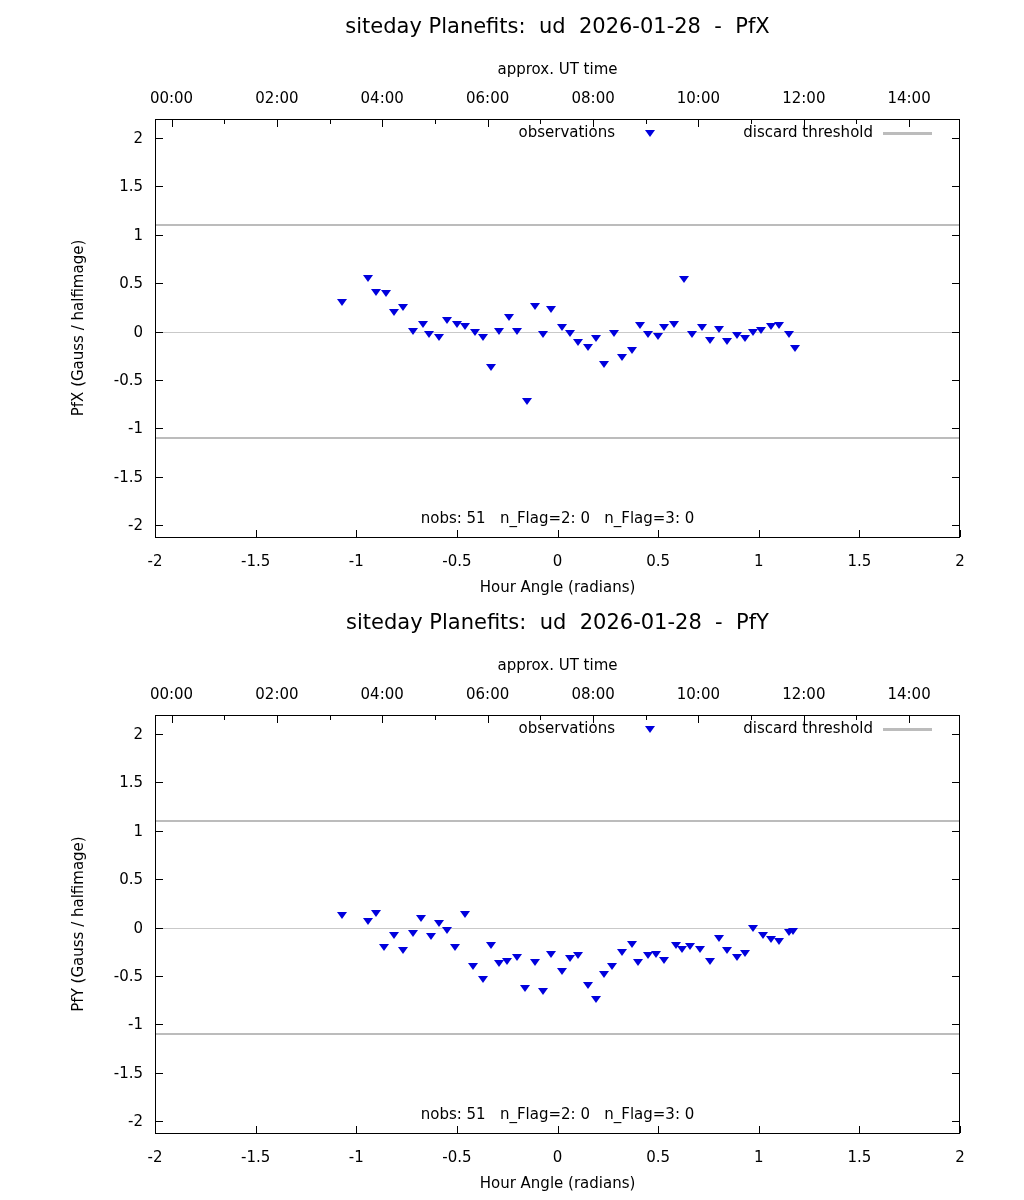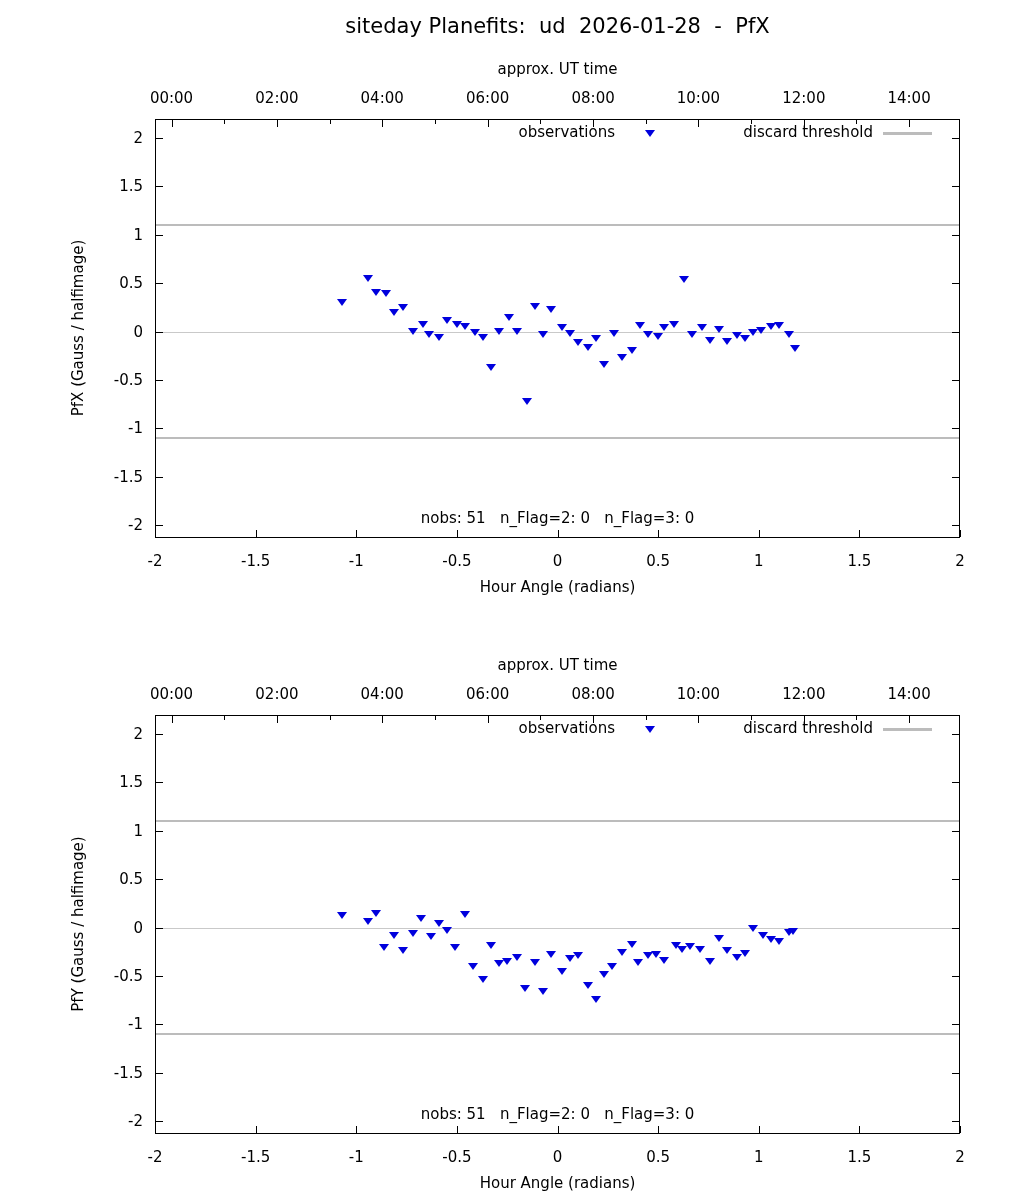--- a/index.html
+++ b/index.html
@@ -166,20 +166,21 @@
       </div>
     <div class="legend-label obs">observations</div>
     <div class="legend-marker marker" style="border-top-color: rgb(0, 0, 221);"></div>
     <div class="legend-label thr">discard threshold</div>
     <div class="legend-line" style="background: rgb(188, 188, 188);"></div>
     <div class="annotation">nobs: 51   n_Flag=2: 0   n_Flag=3: 0</div>
     <div class="xlabel">Hour Angle (radians)</div>
   </section>
 
   <section class="chart" style="top:600px">
+    <div class="title">siteday Planefits:  ud  2026-01-28  -  PfY</div>
     <div class="x2label">approx. UT time</div>
     <div class="ylabel">PfY (Gauss / halfimage)</div>
     <div class="plotbox"></div>
     <div class="layer">
         <div class="hline" style="top: 220.075px; height: 2px; background: rgb(188, 188, 188);"></div>
         <div class="hline" style="top: 432.925px; height: 2px; background: rgb(188, 188, 188);"></div>
         <div class="hline" style="top: 327.5px; height: 1px; background: rgb(201, 201, 201);"></div>
         <div class="tick" style="left: 156px; top: 134px; width: 7px; height: 1px;"></div>
         <div class="tick" style="left: 952px; top: 134px; width: 7px; height: 1px;"></div>
         <div class="ytick-lab" style="top: 126px;">2</div>

